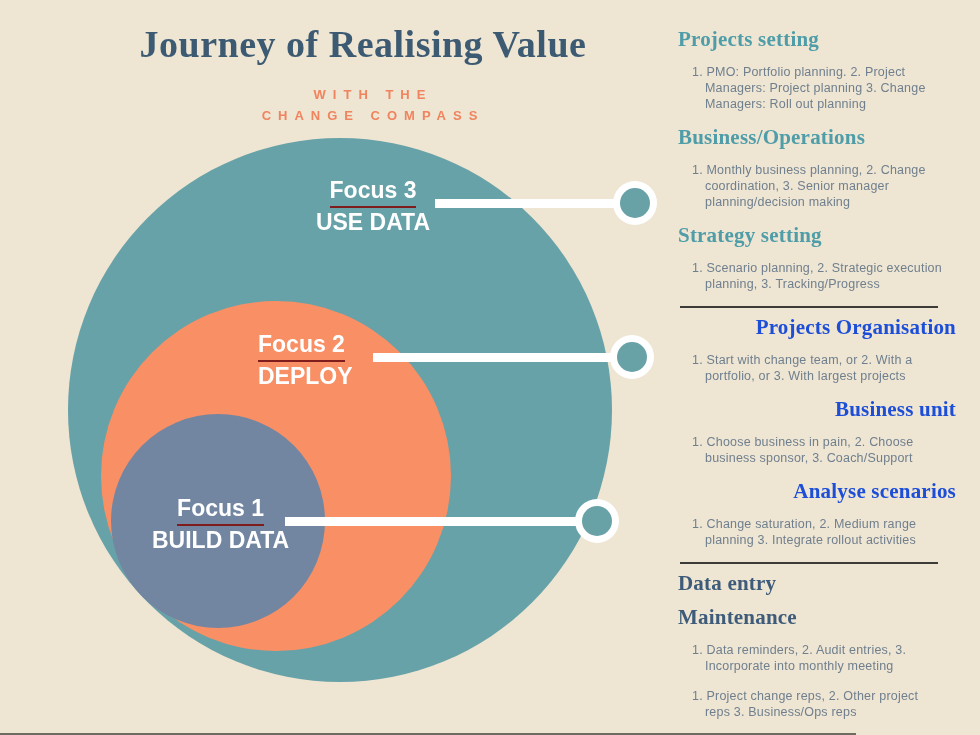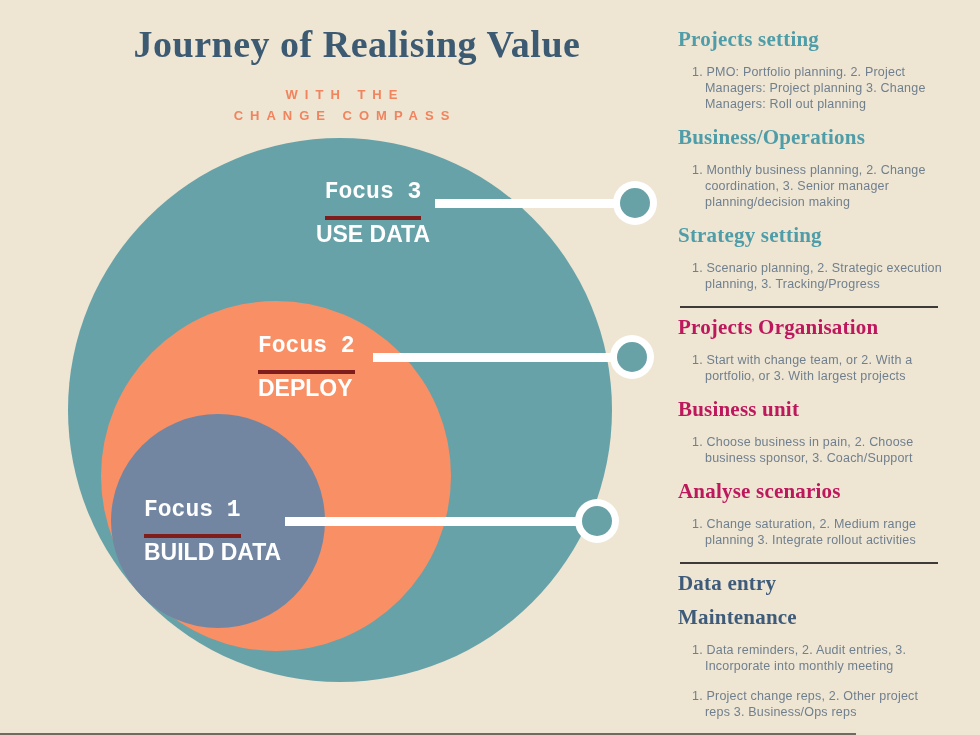--- a/index.html
+++ b/index.html
@@ -1,55 +1,55 @@
 <!DOCTYPE html>
 <html><head>
 <meta charset="utf-8">
 <style>
   html,body{margin:0;padding:0;}
   body{width:980px;height:735px;overflow:hidden;background:#EEE5D3;font-family:"Liberation Sans",sans-serif;}
   .canvas{position:relative;width:980px;height:735px;background:#EEE5D3;}
 
   
-  .title{position:absolute;left:12px;top:22px;width:690px;text-align:center;margin:0;
+  .title{position:absolute;left:18px;top:22px;width:690px;text-align:center;margin:0;
          font-family:"Liberation Serif","DejaVu Serif",serif;font-weight:bold;
          font-size:38px;color:#3D5A73;letter-spacing:.5px;}
   .subtitle{position:absolute;left:0;top:84px;width:690px;text-align:center;
-            color:#F0845E;font-size:13px;font-weight:bold;letter-spacing:7px;line-height:21px;}
+            color:#F0845E;font-size:13px;font-weight:bold;letter-spacing:7px;line-height:21px;padding-left:28px;}
 
   
   .circle{position:absolute;border-radius:50%;}
   .circle.teal{left:68px;top:138px;width:544px;height:544px;background:#67A2A8;}
   .circle.orange{left:101px;top:301px;width:350px;height:350px;background:#F98F65;}
   .circle.slate{left:111px;top:414px;width:214px;height:214px;background:#7286A2;}
 
   
   .focus-label{position:absolute;color:#FFFFFF;font-weight:bold;font-size:23px;line-height:29px;}
-  .focus-label .focus-name{display:inline-block;border-bottom:4px solid #7f1d1d;padding-bottom:9px;font-family:Liberation Mono, monospace;}
+  .focus-label .focus-name{display:inline-block;border-bottom:2px solid #7f1d1d;padding-bottom:1px;}
   .focus-label.f3{left:273px;top:176px;width:200px;text-align:center;}
   .focus-label.f2{left:258px;top:330px;text-align:left;}
-  .focus-label.f1{left:144px;top:494px;text-align:left;}
+  .focus-label.f1{left:152px;top:494px;text-align:center;}
 
   
   .conn{position:absolute;height:9px;background:#FFFFFF;}
   .conn.l3{left:435px;top:199px;width:185px;}
   .conn.l2{left:373px;top:353px;width:245px;}
   .conn.l1{left:285px;top:517px;width:300px;}
   .dot{position:absolute;width:44px;height:44px;border-radius:50%;background:#FFFFFF;}
   .dot::after{content:"";position:absolute;left:7px;top:7px;width:30px;height:30px;border-radius:50%;background:#68A2A7;}
   .dot.d3{left:613px;top:181px;}
   .dot.d2{left:610px;top:335px;}
   .dot.d1{left:575px;top:499px;}
 
   
   .rightcol{position:absolute;left:678px;top:24px;width:278px;}
   .rightcol h2{margin:12px 0 4px 0;font-family:"Liberation Serif","DejaVu Serif",serif;
                font-weight:bold;font-size:21px;line-height:22px;letter-spacing:.2px;}
   .rightcol .grp-teal h2{color:#4E9DA8;}
-  .rightcol .grp-orange h2{color:#be185d;}
+  .rightcol .grp-orange h2{color:#1d4ed8;text-align:right;}
   .rightcol .grp-navy h2{color:#3E5C7A;}
   .rightcol h2:first-child{margin-top:4px;}
   .rightcol p{margin:14px;color:#6F7F8E;font-size:12.5px;line-height:16px;letter-spacing:.2px;
               padding-left:13px;text-indent:-13px;}
   .divider{border:none;border-top:2px solid #3D3B38;margin:8px 0 8px 2px;width:258px;}
 
   
   .bottom-edge{position:absolute;left:0;bottom:0;width:856px;height:2px;background:rgba(70,66,58,.75);}
 </style>
 </head>

